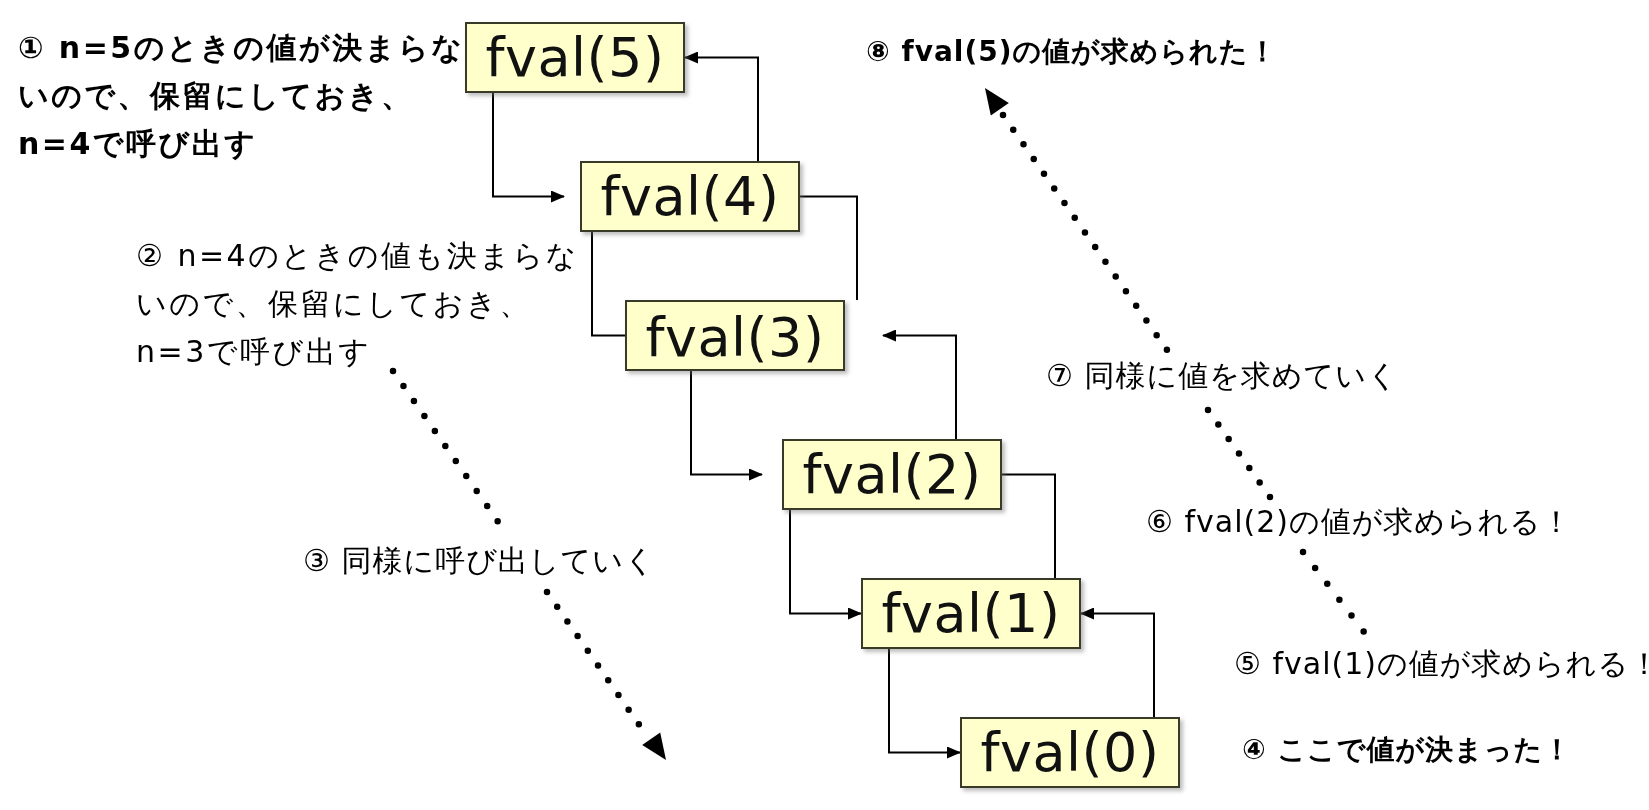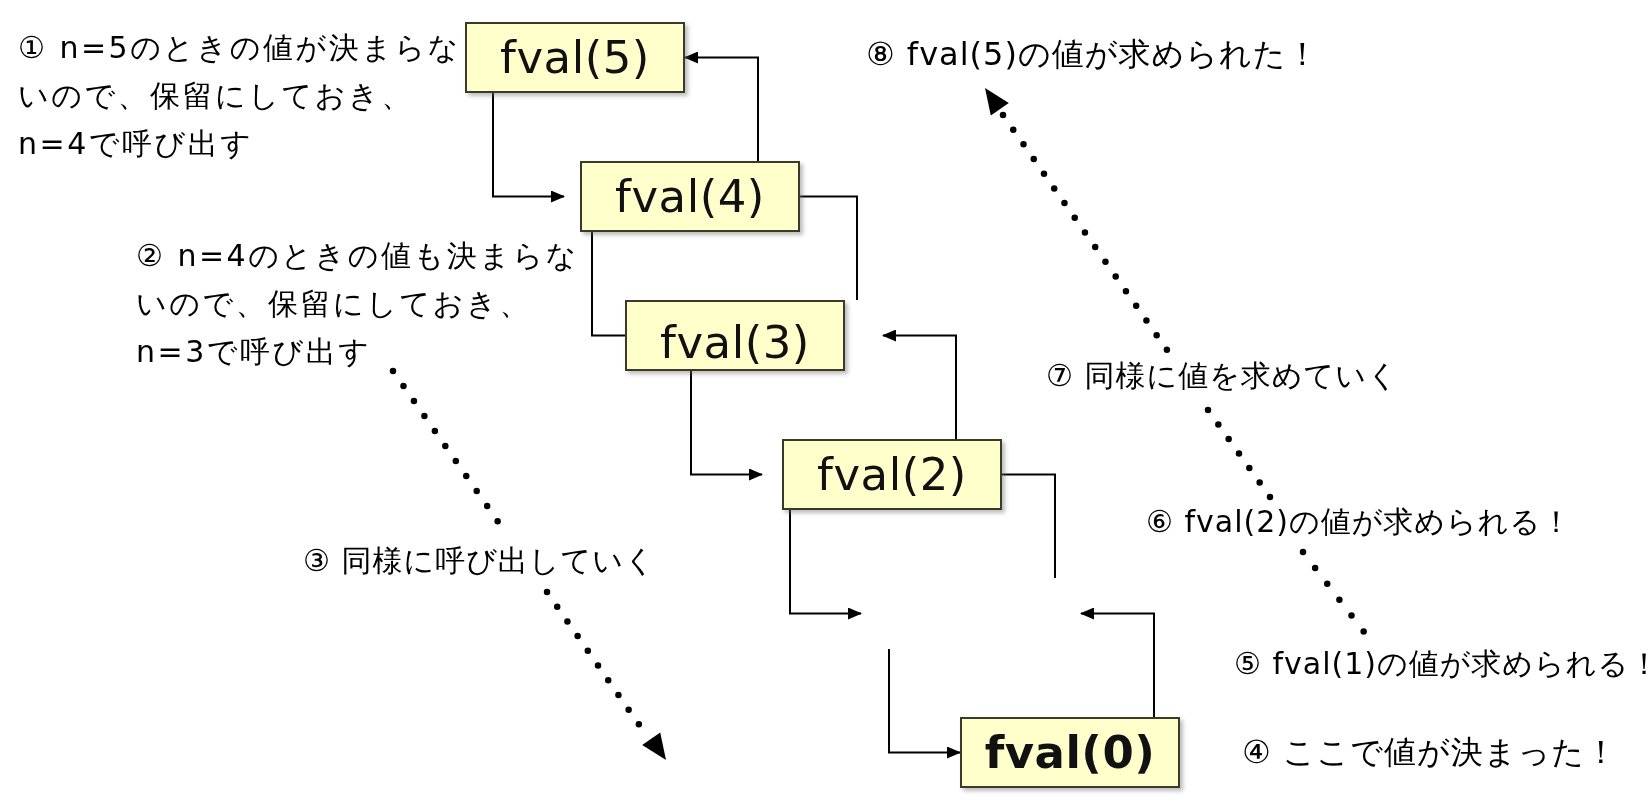--- a/index.html
+++ b/index.html
@@ -15,35 +15,35 @@
   .node{
     position:absolute;
     width:220px;height:71px;
     background:#FFFFCC;
     border:2px solid #3a3a28;
     box-sizing:border-box;
     box-shadow:3px 3px 4px rgba(110,110,110,0.45);
     display:flex;align-items:center;justify-content:center;
   }
   .node span{
-    font-size:45px;
+    font-size:54px;
     letter-spacing:0.5px;
     color:#111;
     white-space:nowrap;
   }
   .note{
     position:absolute;
     white-space:nowrap;
     color:#000;
   }
   .note .ln{display:block;}
   .big3{font-size:30px;line-height:48px;letter-spacing:2.5px;}
   .reg{font-size:30px;letter-spacing:1px;}
-  .bold{font-weight:normal;}
-  .n8,.n4{font-size:32px;letter-spacing:1px;}
+  .bold{font-weight:bold;}
+  .n8,.n4{font-size:28px;letter-spacing:1px;}
 </style>
 </head>
 <body>
 
 <div id="stage">
 
   <svg id="arrows" width="1649" height="810" viewBox="0 0 1649 810">
     <defs>
       <marker id="ah" viewBox="0 0 14 12" refX="13" refY="6" markerWidth="14" markerHeight="12" markerUnits="userSpaceOnUse" orient="auto">
         <path d="M0,0 L14,6 L0,12 Z" fill="#000"></path>
@@ -85,21 +85,24 @@
   </div>
   <div class="node" style="left:580px;top:161px;">
     <span>fval(4)</span>
   </div>
   <div class="node" style="left:625px;top:300px;align-items:flex-end;">
     <span>fval(3)</span>
   </div>
   <div class="node" style="left:762px;top:439px;margin-left:20px;">
     <span>fval(2)</span>
   </div>
-  <div class="node" style="left:960px;top:717px;font-weight:bold;">
+  <div class="node" style="left:861px;top:578px;">
+    <span>fval(1)</span>
+  </div>
+  <div class="node" style="left:960px;top:717px;">
     <span>fval(0)</span>
   </div>
 
   <div class="note big3 bold" style="left:18px;top:24px;">
     <span class="ln">① n=5のときの値が決まらな</span>
     <span class="ln">いので、保留にしておき、</span>
     <span class="ln">n=4で呼び出す</span>
   </div>
 
   <div class="note big3" style="left:120px;top:232px;margin-left:16px;">

